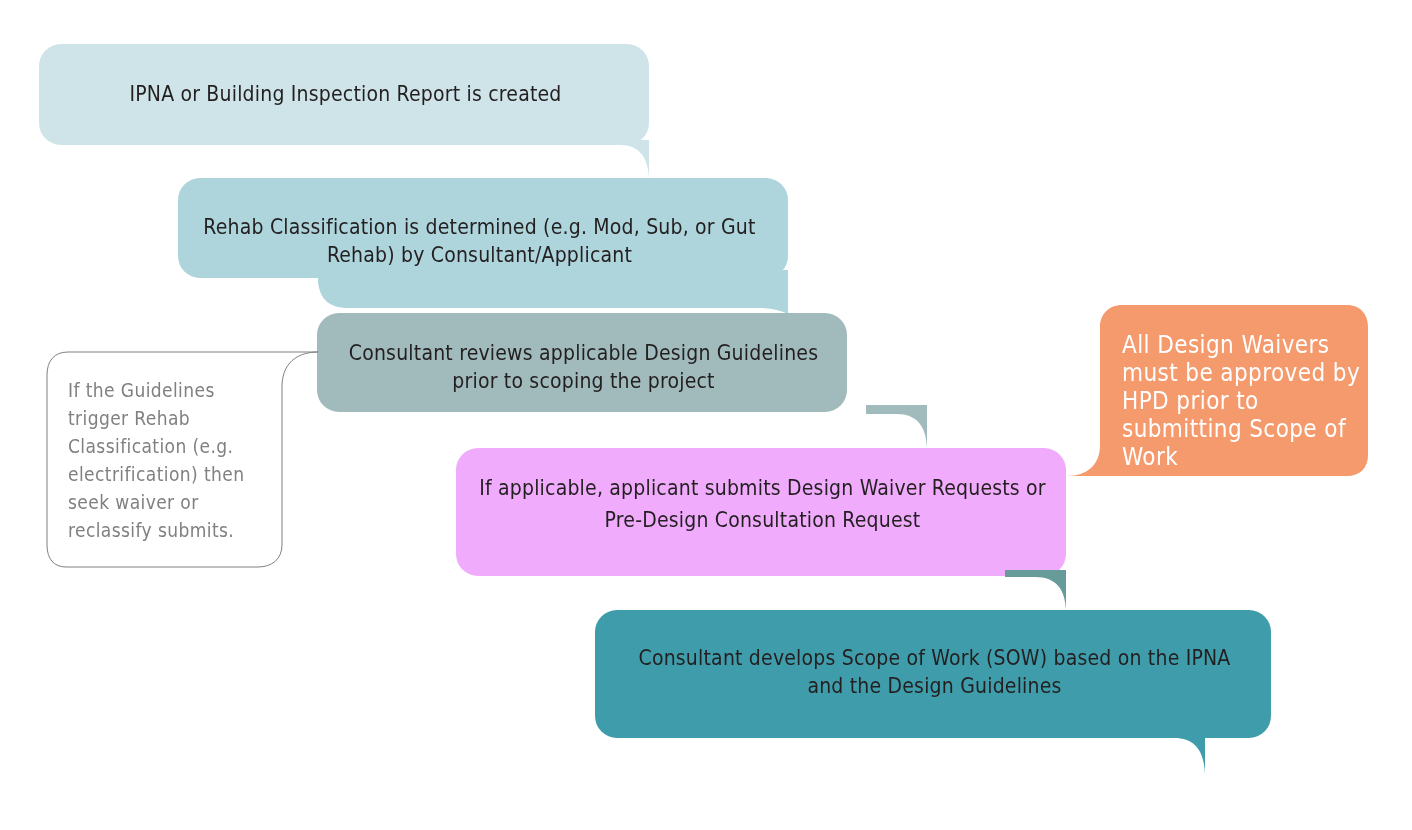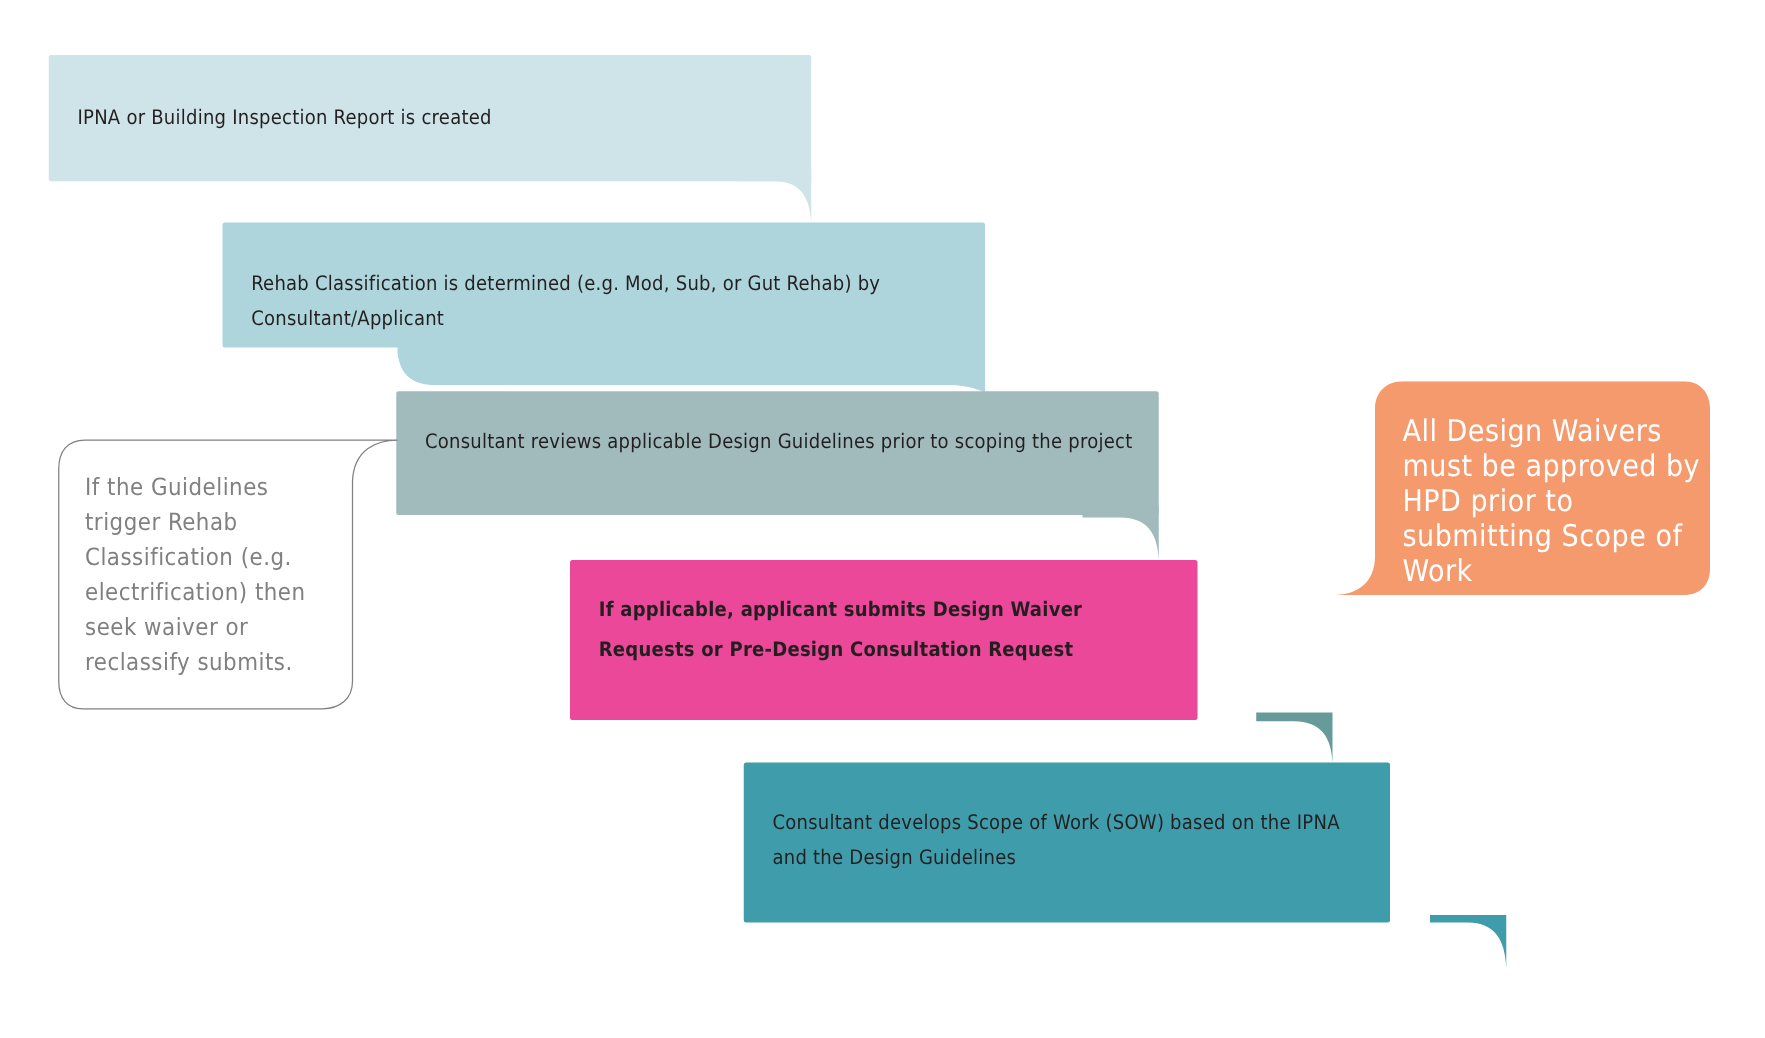--- a/index.html
+++ b/index.html
@@ -1,19 +1,19 @@
 <!DOCTYPE html>
 <html><head>
 <meta charset="utf-8">
 <style>
   html, body { margin:0; padding:0; background:#ffffff; }
   body { width:1412px; height:830px; position:relative; overflow:hidden;
          font-family:"DejaVu Sans Condensed","DejaVu Sans","Liberation Sans",sans-serif; }
-  .step { position:absolute; border-radius:2px; box-sizing:border-box;
-          color:#231f20; font-size:16px; line-height:28px; letter-spacing:0.2px; }
+  .step { position:absolute; border-radius:22px; box-sizing:border-box;
+          color:#231f20; font-size:21px; line-height:28px; letter-spacing:0.2px;text-align:center; }
   .step .txt { position:absolute; left:23px; right:20px; }
   .tail { position:absolute; overflow:visible; }
   .note { position:absolute; box-sizing:border-box; }
 </style>
 </head>
 <body>
 
 <div class="step" style="left:39px; top:44px; width:610px; height:101px; background:#cfe4e9;">
   <div class="txt" style="top:36px;">IPNA or Building Inspection Report is created</div>
 </div>
@@ -22,35 +22,35 @@
 </svg>
 
 <div class="step" style="left:178px; top:178px; width:610px; height:100px; background:#aed4dc;">
   <div class="txt" style="top:35px; right:30px;">Rehab Classification is determined (e.g. Mod, Sub, or Gut Rehab) by Consultant/Applicant</div>
 </div>
 <svg class="tail" style="left:318px; top:270px;" width="472" height="44">
   <path d="M0,0 L0,12 C2,30 12,38 30,38 L440,38 C460,38 469,44 470,44 L470,0 Z" fill="#aed4dc"></path>
   <path d="M0,8 C2,30 12,38 30,38 L440,38" fill="none" stroke="#ffffff" stroke-width="0"></path>
 </svg>
 
-<div class="step" style="left:317px; top:313px; width:610px; height:99px; background:#a1babc;">
+<div class="step" style="left:317px; top:313px; width:530px; height:99px; background:#a1babc;">
   <div class="txt" style="top:26px;">Consultant reviews applicable Design Guidelines prior to scoping the project</div>
 </div>
 <svg class="tail" style="left:866px; top:405px;" width="62" height="44">
   <path d="M0,0 L61,0 L61,43 C60,22 52,9 30,9 L0,9 Z" fill="#a1babc"></path>
 </svg>
 
-<div class="step" style="left:456px; top:448px; width:502px; height:128px; background:#ec4899;font-weight:bold;">
+<div class="step" style="left:456px; top:448px; width:610px; height:128px; background:#f0abfc;">
   <div class="txt" style="top:24px; line-height:32px;">If applicable, applicant submits Design Waiver Requests or Pre-Design Consultation Request</div>
 </div>
 <svg class="tail" style="left:1005px; top:570px;" width="62" height="42">
   <path d="M0,0 L61,0 L61,40 C60,20 52,7 30,7 L0,7 Z" fill="#679b99"></path>
 </svg>
 
-<div class="step" style="left:595px; top:610px; width:517px; height:128px; background:#3f9dab;">
+<div class="step" style="left:595px; top:610px; width:676px; height:128px; background:#3f9dab;">
   <div class="txt" style="top:34px;">Consultant develops Scope of Work (SOW) based on the IPNA and the Design Guidelines</div>
 </div>
 <svg class="tail" style="left:1144px; top:732px;" width="62" height="44">
   <path d="M0,0 L61,0 L61,42 C60,20 52,6 30,6 L0,6 Z" fill="#3f9dab"></path>
 </svg>
 
 <svg class="note" style="left:40px; top:345px;" width="290" height="230">
   <path d="M28,7 L278,7 C262,7 243,14 242,40 L242,200 C242,214 232,222 218,222 L26,222 C14,222 7,214 7,200 L7,30 C7,16 14,7 28,7 Z" fill="#ffffff" stroke="#808080" stroke-width="1"></path>
 </svg>
 <div class="note" style="left:68px; top:376px; width:205px; font-size:19px; line-height:28px; color:#808080; letter-spacing:0.4px;">If the Guidelines trigger Rehab Classification (e.g. electrification) then seek waiver or reclassify submits.</div>

